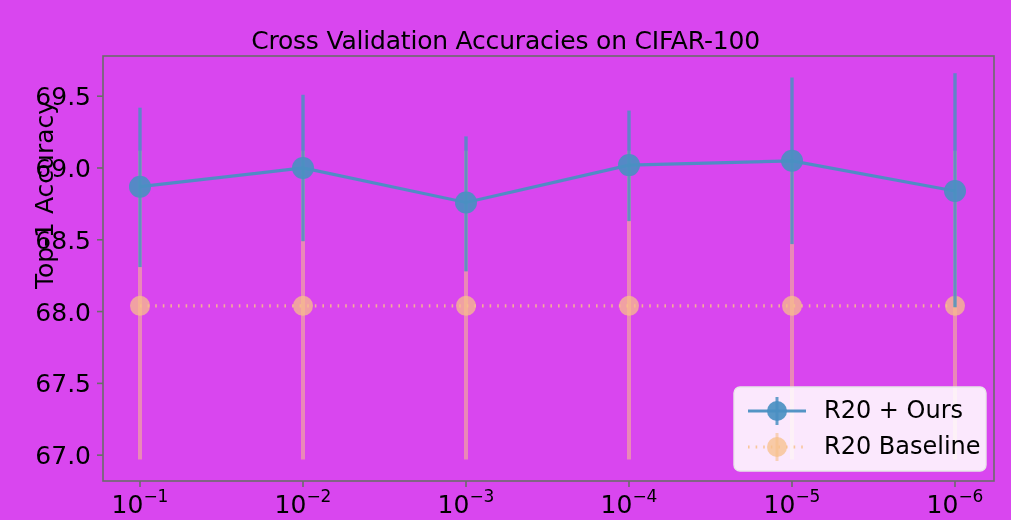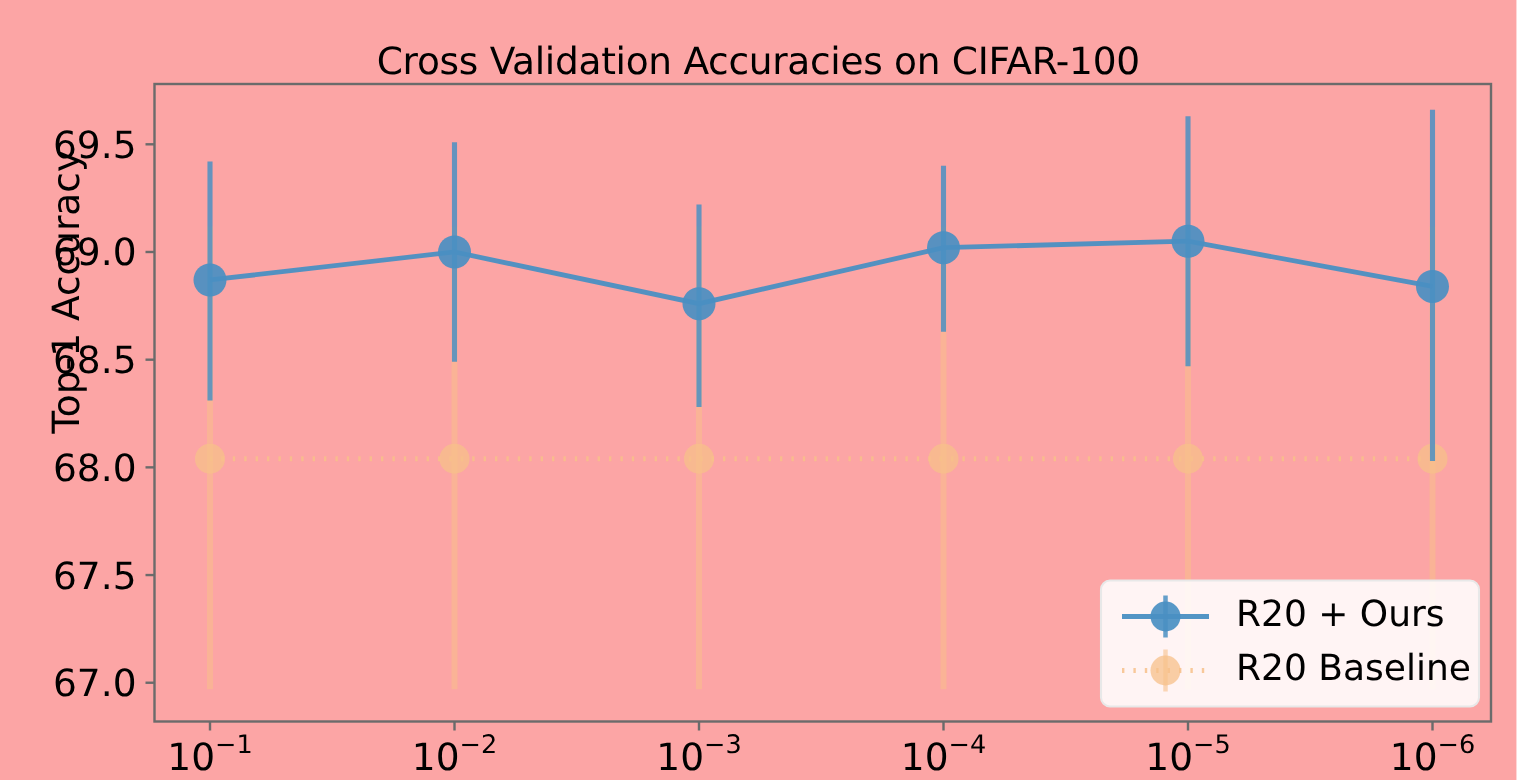--- a/index.html
+++ b/index.html
@@ -4,21 +4,21 @@
 <style>
   html, body {
     margin: 0;
     padding: 0;
     background: #ffffff;
   }
   #page {
     position: relative;
     width: 1011px;
     height: 520px;
-    background: #fca5a5;
+    background: #d946ef;
     font-family: "DejaVu Sans", "Liberation Sans", sans-serif;
     overflow: hidden;
   }
   #chart-title {
     position: absolute;
     left: 0;
     top: 26px;
     width: 1011px;
     text-align: center;
     font-size: 25px;

